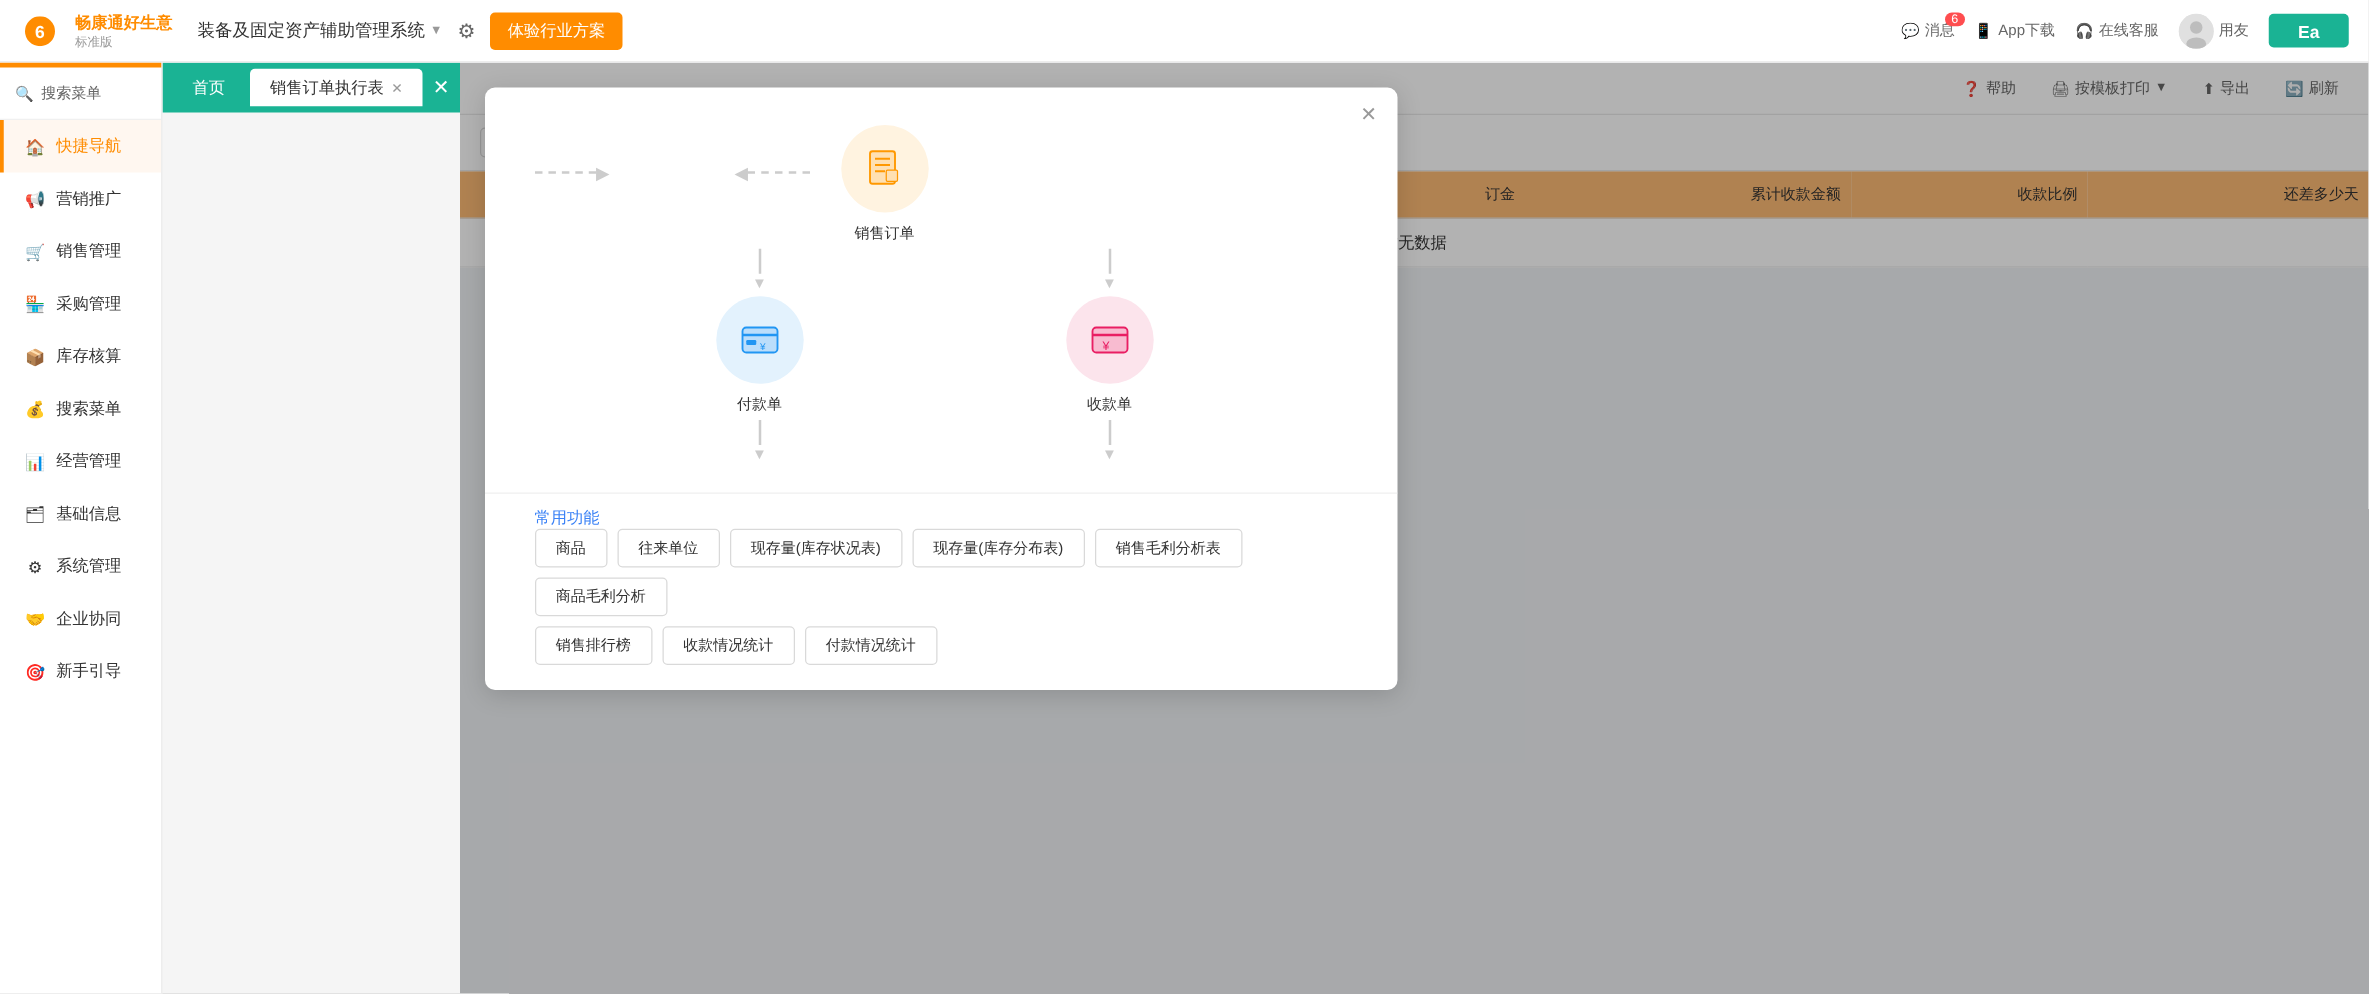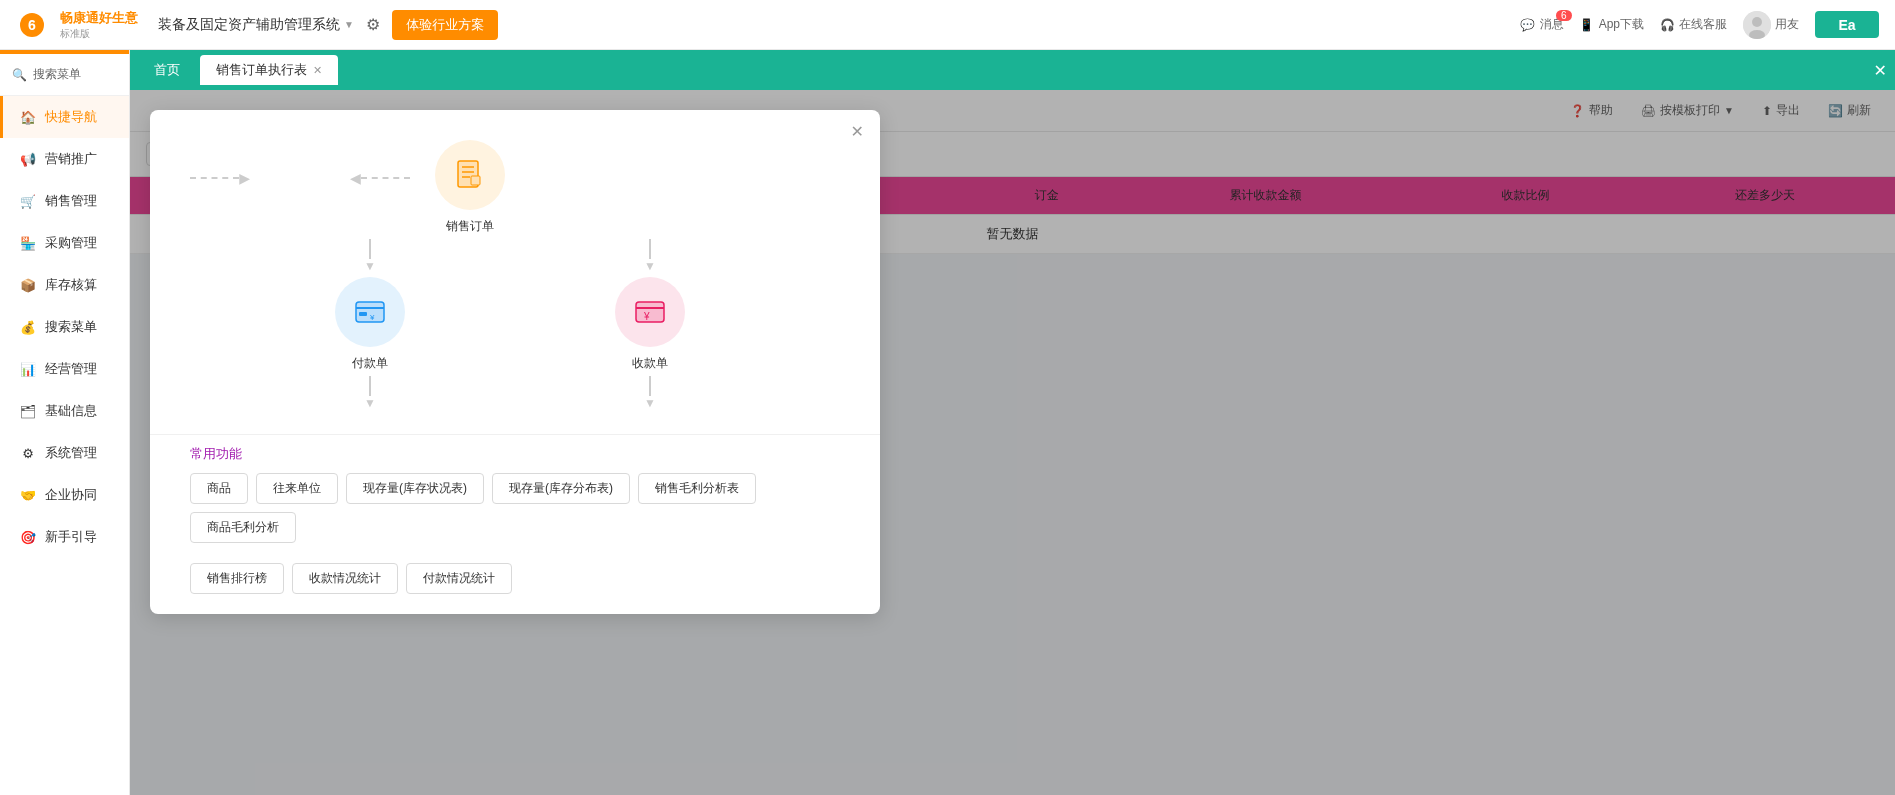--- a/index.html
+++ b/index.html
@@ -15,21 +15,21 @@
     
     .sidebar { width: 130px; background: #fff; border-right: 1px solid #e8e8e8; display: flex; flex-direction: column; }
     .sidebar-search { padding: 8px; border-bottom: 1px solid #f0f0f0; }
     .sidebar-search-item { display: flex; align-items: center; gap: 6px; color: #666; font-size: 12px; cursor: pointer; padding: 4px; }
     .sidebar-nav { flex: 1; overflow-y: auto; }
     .sidebar-nav-item { display: flex; align-items: center; gap: 8px; padding: 12px 16px; cursor: pointer; color: #333; font-size: 13px; border-left: 3px solid transparent; }
     .sidebar-nav-item.active { background: #fff7f0; color: #ff8c00; border-left-color: #ff8c00; }
     .sidebar-nav-item .icon { width: 18px; height: 18px; display: flex; align-items: center; justify-content: center; }
 
     
-    .content-area { flex: 1; display: flex; flex-direction: column; overflow: hidden; }
+    .content-area { flex: 1; display: flex; flex-direction: row; overflow: hidden; }
     .tab-bar { height: 40px; background: #1ab394; display: flex; align-items: center; padding: 0 8px; gap: 4px; }
     .tab-item { padding: 6px 16px; border-radius: 4px 4px 0 0; cursor: pointer; font-size: 13px; color: #fff; background: transparent; display: flex; align-items: center; gap: 6px; }
     .tab-item.home { background: transparent; }
     .tab-item.active { background: #fff; color: #333; }
     .tab-close { font-size: 11px; color: #999; cursor: pointer; }
 
     
     .inner-content { flex: 1; background: #f0f2f5; overflow: hidden; position: relative; }
 
     
@@ -40,21 +40,21 @@
     .filter-area { background: #fff; padding: 8px 16px; display: flex; align-items: center; gap: 12px; border-bottom: 1px solid #e8e8e8; }
     .filter-date { border: 1px solid #d9d9d9; border-radius: 4px; padding: 4px 8px; font-size: 12px; width: 130px; color: #bbb; display: flex; align-items: center; gap: 4px; }
     .filter-select { border: 1px solid #d9d9d9; border-radius: 4px; padding: 4px 24px 4px 8px; font-size: 12px; width: 160px; color: #bbb; appearance: none; outline: none; background: #fff; }
     .btn-query { background: #ff8c00; color: #fff; border: none; border-radius: 4px; padding: 5px 16px; font-size: 13px; cursor: pointer; }
     .btn-setting { background: #ff8c00; color: #fff; border: none; border-radius: 4px; padding: 5px 10px; font-size: 12px; cursor: pointer; }
     .more-conditions { color: #ff8c00; font-size: 12px; cursor: pointer; padding: 4px; }
 
     
     .table-area { background: #fff; overflow: auto; flex: 1; }
     .data-table { width: 100%; border-collapse: collapse; font-size: 12px; }
-    .data-table th { background: #ec4899; padding: 10px 8px; text-align: center; border-bottom: 1px solid #e8e8e8; color: #333; font-weight: 500; white-space: nowrap; }
+    .data-table th { background: #fdba74; padding: 10px 8px; text-align: right; border-bottom: 1px solid #e8e8e8; color: #333; font-weight: 500; white-space: nowrap; }
     .data-table td { padding: 10px 8px; text-align: center; border-bottom: 1px solid #f0f0f0; color: #333; }
     .no-data { text-align: center; color: #999; padding: 60px; font-size: 13px; }
 
     
     .logo-area { display: flex; flex-direction: column; align-items: center; justify-content: center; }
     .logo-icon { width: 32px; height: 32px; background: #fff; border-radius: 50%; display: flex; align-items: center; justify-content: center; color: #ff8c00; font-size: 16px; font-weight: bold; }
     .system-name-dropdown { display: flex; align-items: center; gap: 4px; }
     .dropdown-arrow { color: #999; font-size: 10px; }
     .gear-btn { color: #666; cursor: pointer; font-size: 16px; }
     .experience-btn { background: #ff8c00; color: #fff; border: none; border-radius: 4px; padding: 6px 14px; font-size: 13px; cursor: pointer; }
@@ -76,21 +76,21 @@
     .flow-circle.green { background: #e8f5e9; color: #4caf50; }
     .flow-circle.red { background: #fce4ec; color: #e91e63; }
     .flow-circle.purple { background: #f3e5f5; color: #9c27b0; }
     .flow-circle.orange { background: #fff3e0; color: #ff9800; }
     .flow-circle.blue { background: #e3f2fd; color: #2196f3; }
     .flow-circle.teal { background: #e0f2f1; color: #009688; }
     .flow-label { font-size: 12px; color: #333; }
 
     
     .quick-section { padding: 10px 40px 20px 40px; border-top: 1px solid #f0f0f0; }
-    .quick-title { font-size: 13px; color: #a21caf; margin-bottom: 10px; font-weight: 500; }
+    .quick-title { font-size: 13px; color: #3b82f6; margin-bottom: 0; font-weight: 500; }
     .quick-btns { display: flex; flex-wrap: wrap; gap: 8px; }
     .quick-btn { border: 1px solid #d9d9d9; border-radius: 4px; padding: 6px 16px; font-size: 12px; color: #333; background: #fff; cursor: pointer; }
 
     
     .col-section { background: #fff; padding: 0; }
   </style>
 </head>
 <body>
 
 <div class="app-container">
@@ -396,21 +396,21 @@
             <div class="quick-section">
               <div class="quick-title">常用功能</div>
               <div class="quick-btns">
                 <button class="quick-btn">商品</button>
                 <button class="quick-btn">往来单位</button>
                 <button class="quick-btn">现存量(库存状况表)</button>
                 <button class="quick-btn">现存量(库存分布表)</button>
                 <button class="quick-btn">销售毛利分析表</button>
                 <button class="quick-btn">商品毛利分析</button>
               </div>
-              <div class="quick-btns" style="margin-top:20px;">
+              <div class="quick-btns" style="margin-top:8px;">
                 <button class="quick-btn">销售排行榜</button>
                 <button class="quick-btn">收款情况统计</button>
                 <button class="quick-btn">付款情况统计</button>
               </div>
             </div>
 
           </div>
         </div>
       </div>
     </div>

